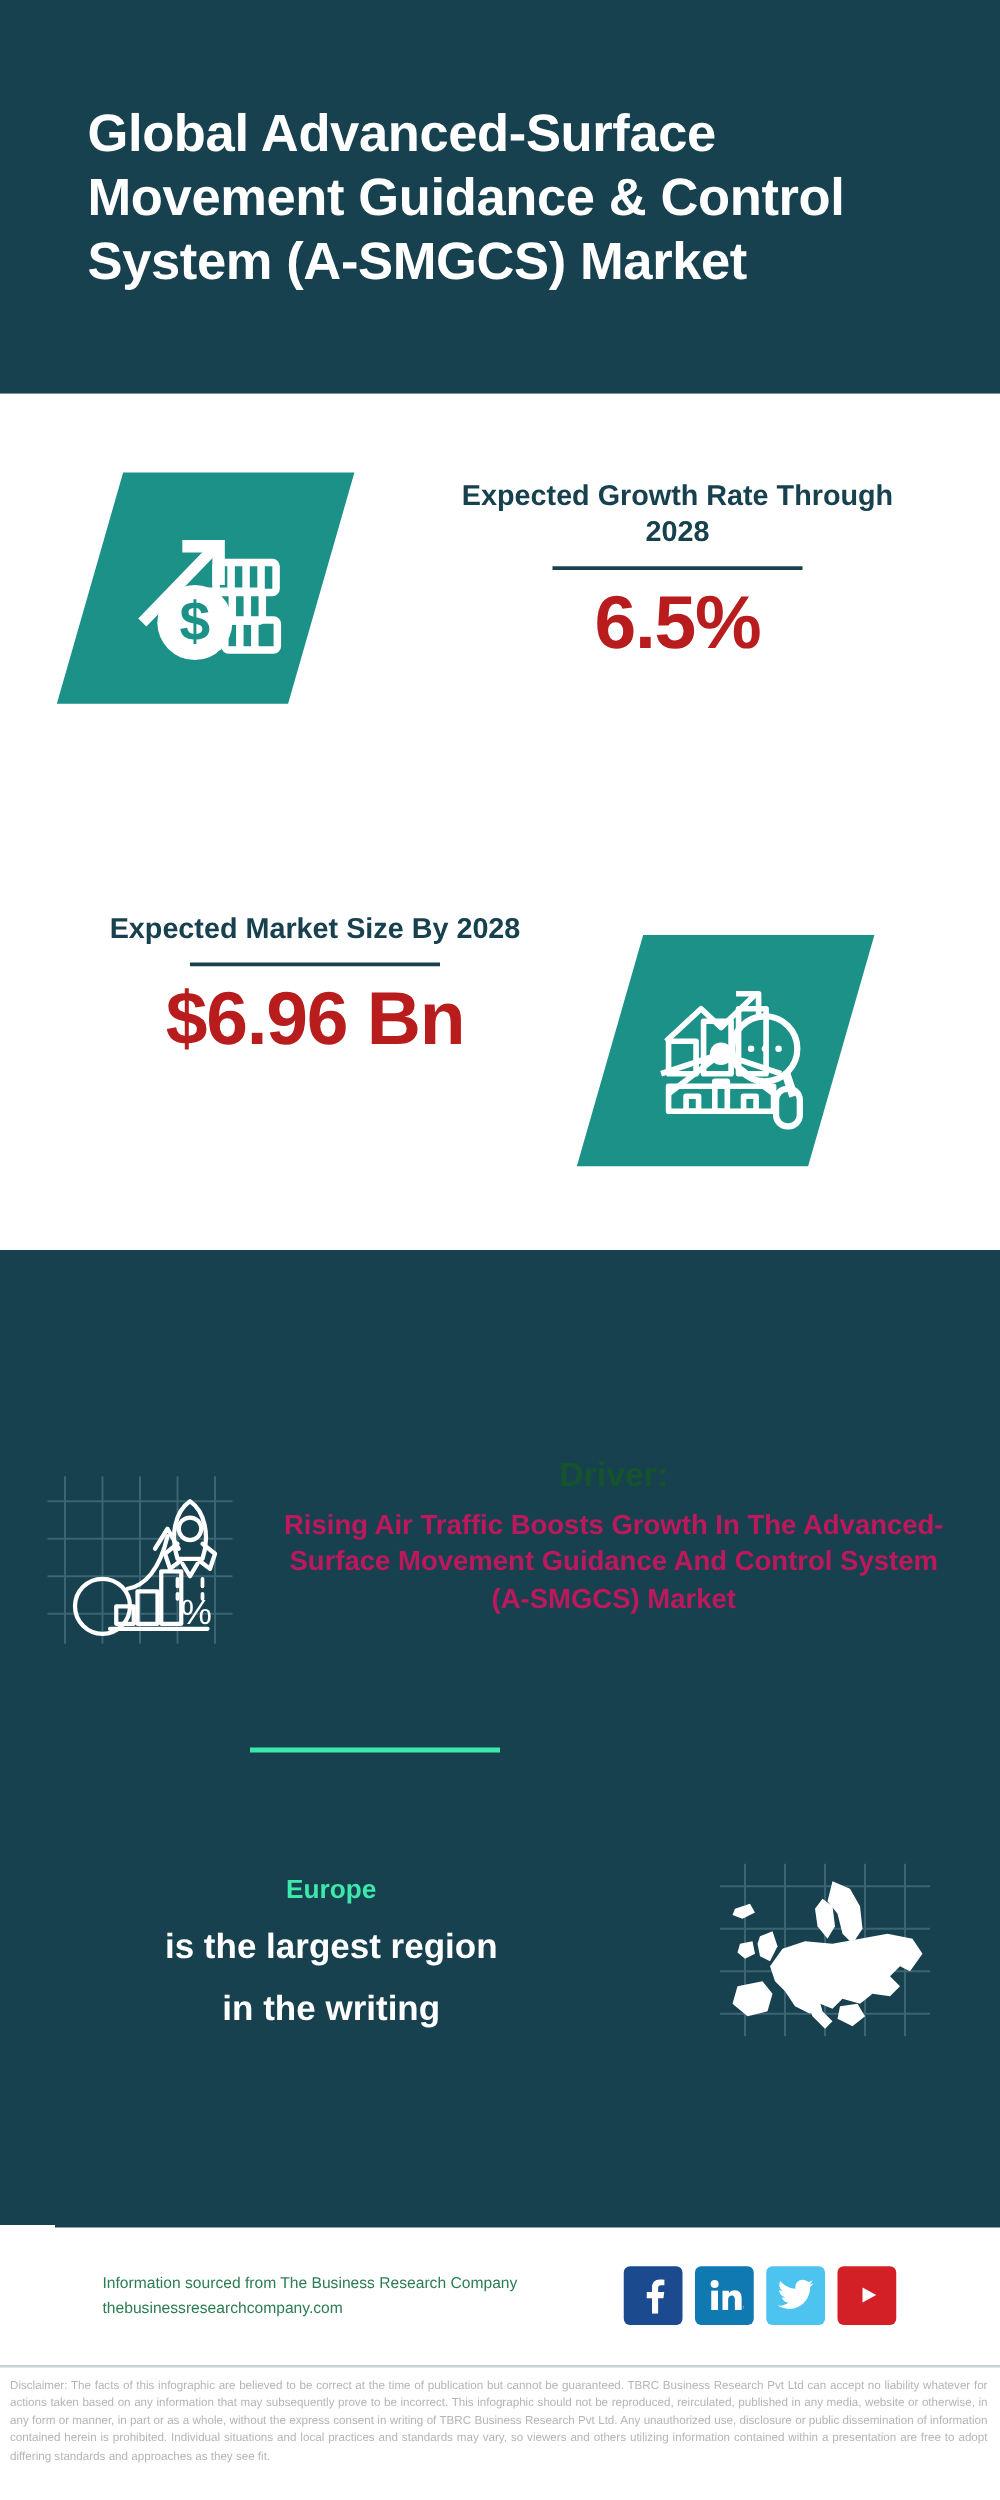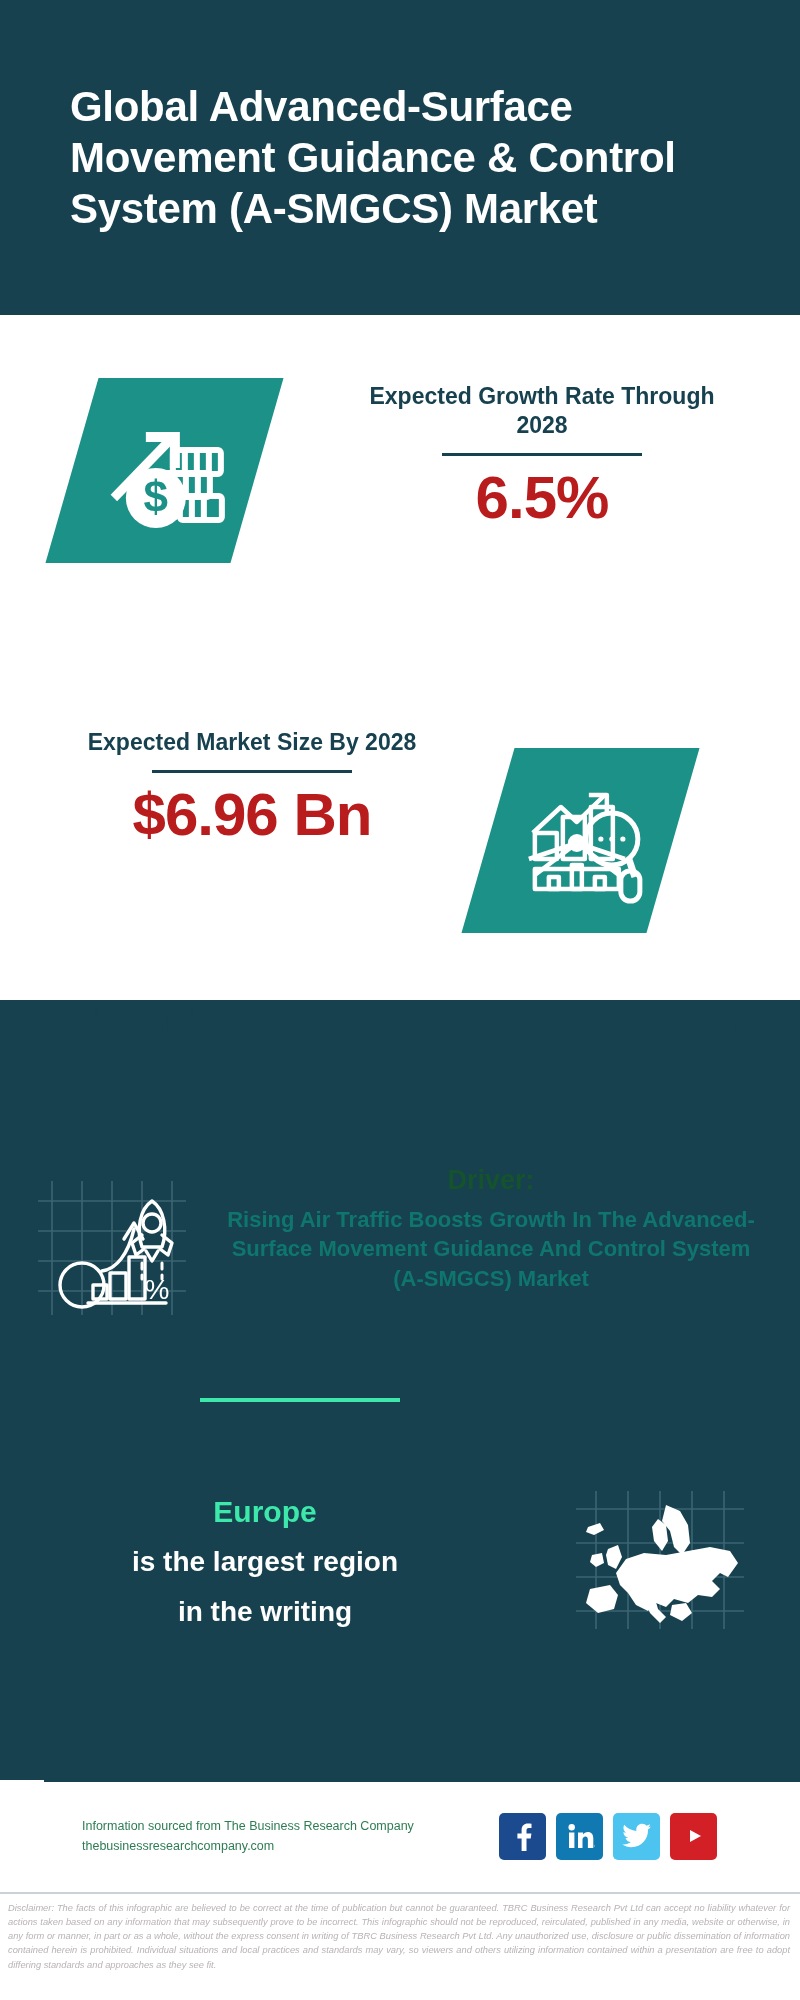--- a/index.html
+++ b/index.html
@@ -75,36 +75,36 @@
   .driver-row {
     position:absolute; left:0; top:1165px; width:800px;
     display:flex; align-items:flex-start;
   }
   .driver-icon-wrap { width:220px; display:flex; justify-content:center; padding-top:8px; }
   .driver-text { width:560px; padding-right:18px; text-align:center; }
   .driver-heading {
     color:#14532d; font-size:27px; font-weight:bold; margin-bottom:9px;
   }
   .driver-body {
-    color:#0f766e; font-size:22px; font-weight:bold; line-height:1.33;
+    color:#be185d; font-size:22px; font-weight:bold; line-height:1.33;
   }
 
   .mid-divider {
     position:absolute; left:200px; top:1398px; width:200px; height:4px;
     background:#3ce9ab;
   }
 
   
   .region-row {
     position:absolute; left:0; top:1485px; width:800px;
     display:flex; align-items:center;
   }
   .region-text { width:520px; text-align:center; padding-left:10px; }
   .region-name {
-    color:#3ce9ab; font-size:30px; font-weight:bold; line-height:1.25;
+    color:#3ce9ab; font-size:21px; font-weight:bold; line-height:1.25;
   }
   .region-sub {
     color:#ffffff; font-size:28px; font-weight:bold; line-height:1.32;margin-top:13px;
   }
   .region-map-wrap { width:280px; display:flex; justify-content:center; }
 
   
   .footer {
     position:absolute; left:0; top:1780px; width:800px; height:110px;
     background:#ffffff;
@@ -126,21 +126,21 @@
   .s-yt { background:#d32027; }
 
   
   .disclaimer {
     position:absolute; left:0; top:1892px; width:800px; height:108px;
     background:#ffffff;
     border-top:2px solid #c9d2d6;
     padding:7px 10px 0 8px;
   }
   .disclaimer p {
-    color:#b9b3b6; font-size:9.3px; line-height:1.52; text-align:justify;font-style:italic;
+    color:#b9b3b6; font-size:9.3px; line-height:1.52; text-align:justify;
   }
 </style>
 </head>
 <body>
 
 <div class="page">
 
   <div class="header">
     <div class="header-title">Global Advanced-Surface Movement Guidance &amp; Control System (A-SMGCS) Market</div>
   </div>

